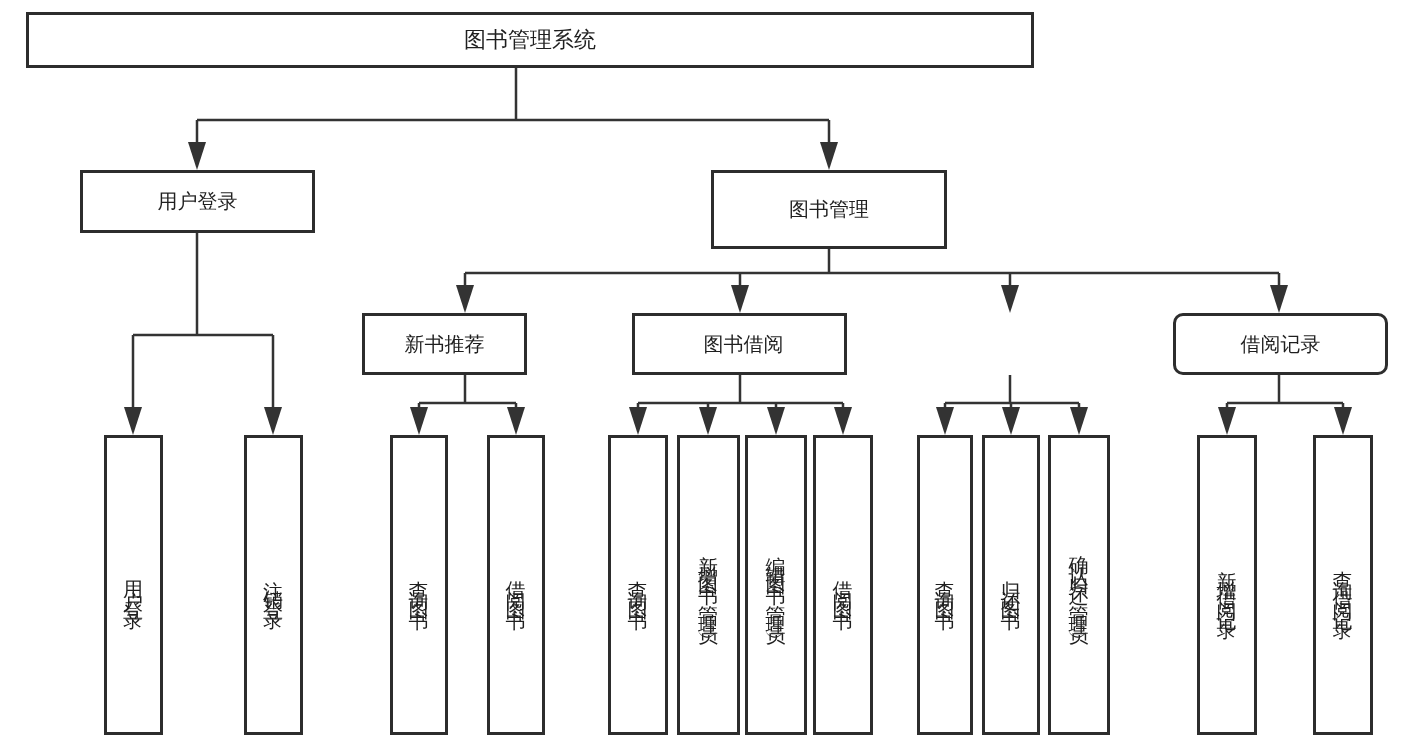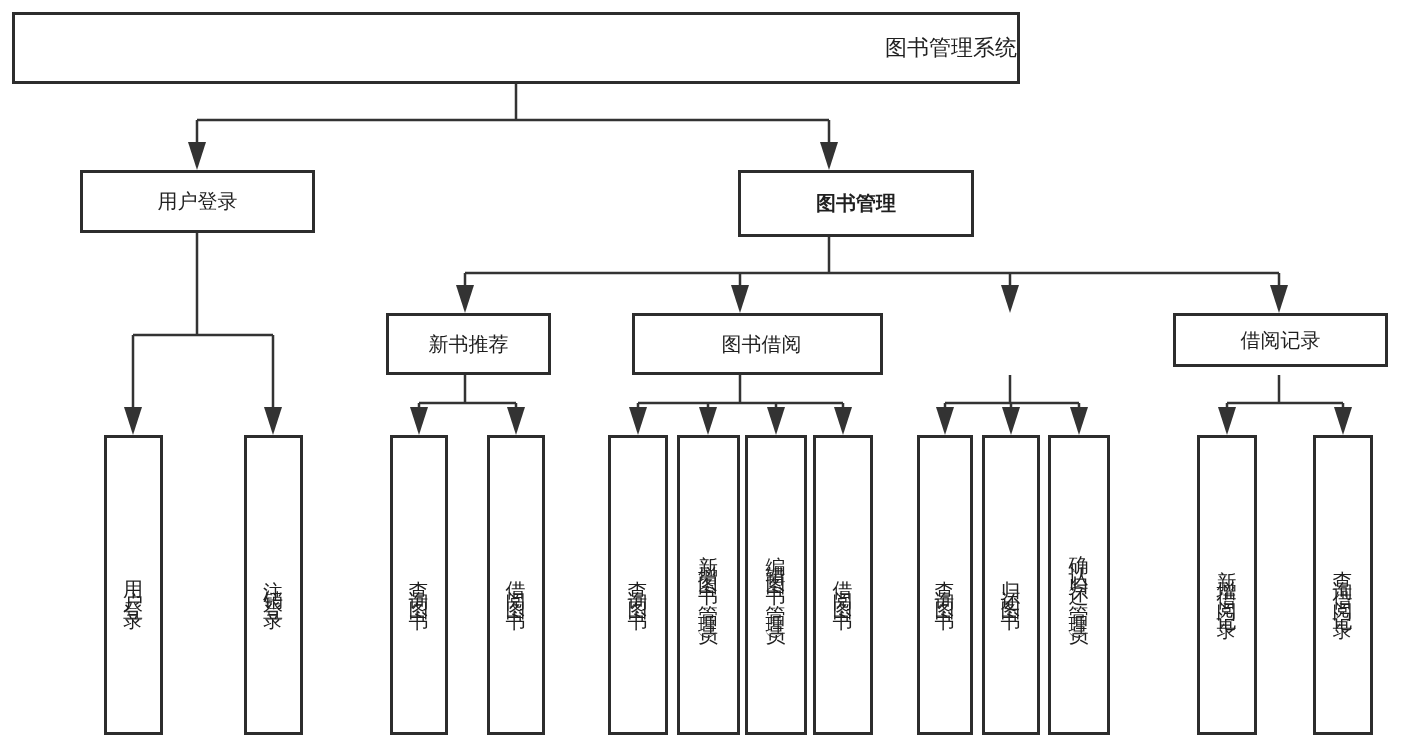--- a/index.html
+++ b/index.html
@@ -124,42 +124,42 @@
       <path class="ah" d="M1002,407 L1020,407 L1011,435 Z"></path>
       <path class="ah" d="M1070,407 L1088,407 L1079,435 Z"></path>
     </g>
     <g>
       <path class="ln" d="M1279,375 V403 M1227,403 H1343 M1227,403 V407 M1343,403 V407"></path>
       <path class="ah" d="M1218,407 L1236,407 L1227,435 Z"></path>
       <path class="ah" d="M1334,407 L1352,407 L1343,435 Z"></path>
     </g>
   </svg>
 
-  <div class="hbox root" style="left:12px; top:12px; width:1008px; height:72px;justify-content:flex-end;">
+  <div class="hbox root" style="left:26px; top:12px; width:1008px; height:56px;">
     <span>图书管理系统</span>
   </div>
 
   <div class="hbox" style="left:80px; top:170px; width:235px; height:63px;">
     <span>用户登录</span>
   </div>
 
-  <div class="hbox" style="left:738px; top:170px; width:236px; height:67px;font-weight:bold;">
+  <div class="hbox" style="left:711px; top:170px; width:236px; height:79px;">
     <span>图书管理</span>
   </div>
 
-  <div class="hbox" style="left:362px; top:313px; width:165px; height:62px;margin-left:24px;">
+  <div class="hbox" style="left:362px; top:313px; width:165px; height:62px;">
     <span>新书推荐</span>
   </div>
 
-  <div class="hbox" style="left:632px; top:313px; width:251px; height:62px;padding-left:8px;">
+  <div class="hbox" style="left:632px; top:313px; width:215px; height:62px;padding-left:8px;">
     <span>图书借阅</span>
   </div>
 
 
-  <div class="hbox" style="left:1173px; top:313px; width:215px; height:54px;">
+  <div class="hbox" style="left:1173px; top:313px; width:215px; height:62px;border-radius:10px;">
     <span>借阅记录</span>
   </div>
 
   <div class="leaf" style="left:104px; width:59px;">
     <span class="vlabel">用户登录</span>
   </div>
   <div class="leaf" style="left:244px; width:59px;">
     <span class="vlabel">注销登录</span>
   </div>
 

